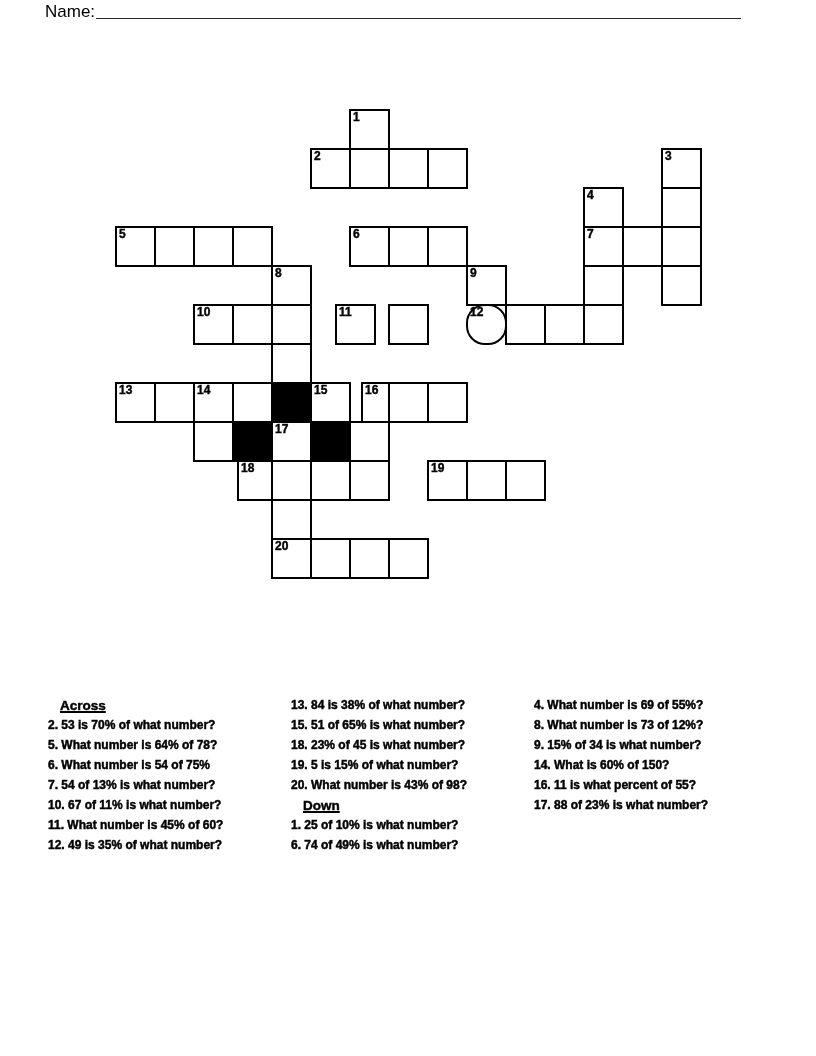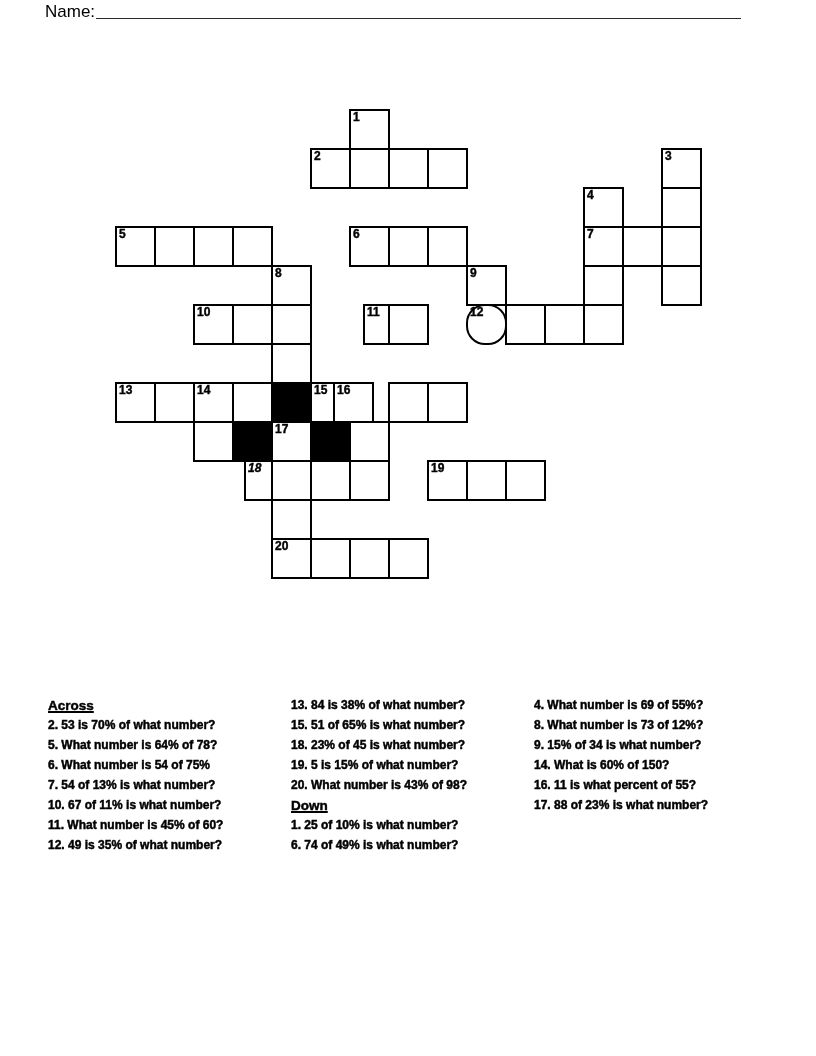--- a/index.html
+++ b/index.html
@@ -87,21 +87,21 @@
   #col1 { left: 48px; }
   #col2 { left: 291px; }
   #col3 { left: 534px; }
   .clue-heading {
     font-size: 13.5px;
     line-height: 15px;
     font-weight: bold;
     -webkit-text-stroke: 0.45px #000;
     text-decoration: underline;
     text-decoration-thickness: 2px;
-    margin: 0 0 5px 0;
+    margin: 0 0 5px 12px;
   }
   .clue {
     font-size: 12px;
     line-height: 15px;
     font-weight: bold;
     -webkit-text-stroke: 0.45px #000;
     margin: 0 0 5px 0;
   }
 </style>
 </head>
@@ -152,21 +152,21 @@
       <div class="cell" style="left: 351px; top: 156px;">
         <span class="cellnum">9</span>
       </div>
       <div class="cell" style="left: 468px; top: 156px;"></div>
       <div class="cell" style="left: 546px; top: 156px;"></div>
       <div class="cell" style="left: 78px; top: 195px;">
         <span class="cellnum">10</span>
       </div>
       <div class="cell" style="left: 117px; top: 195px;"></div>
       <div class="cell" style="left: 156px; top: 195px;"></div>
-      <div class="cell" style="left: 248px; top: 195px;">
+      <div class="cell" style="left: 220px; top: 195px;">
         <span class="cellnum">11</span>
       </div>
       <div class="cell" style="left: 273px; top: 195px;"></div>
       <div class="cell" style="left: 351px; top: 195px; border-radius: 19px;">
         <span class="cellnum">12</span>
       </div>
       <div class="cell" style="left: 390px; top: 195px;"></div>
       <div class="cell" style="left: 429px; top: 195px;"></div>
       <div class="cell" style="left: 468px; top: 195px;"></div>
       <div class="cell" style="left: 156px; top: 234px;"></div>
@@ -175,33 +175,33 @@
       </div>
       <div class="cell" style="left: 39px; top: 273px;"></div>
       <div class="cell" style="left: 78px; top: 273px;">
         <span class="cellnum">14</span>
       </div>
       <div class="cell" style="left: 117px; top: 273px;"></div>
       <div class="cell black" style="left: 156px; top: 273px;"></div>
       <div class="cell" style="left: 195px; top: 273px;">
         <span class="cellnum">15</span>
       </div>
-      <div class="cell" style="left: 218px; top: 273px;">
+      <div class="cell" style="left: 246px; top: 273px;">
         <span class="cellnum">16</span>
       </div>
       <div class="cell" style="left: 273px; top: 273px;"></div>
       <div class="cell" style="left: 312px; top: 273px;"></div>
       <div class="cell" style="left: 78px; top: 312px;"></div>
       <div class="cell black" style="left: 117px; top: 312px;"></div>
       <div class="cell" style="left: 156px; top: 312px;">
         <span class="cellnum">17</span>
       </div>
       <div class="cell black" style="left: 195px; top: 312px;"></div>
       <div class="cell" style="left: 234px; top: 312px;"></div>
-      <div class="cell" style="left: 129px; top: 351px; font-style: italic;">
+      <div class="cell" style="left: 122px; top: 351px;">
         <span class="cellnum">18</span>
       </div>
       <div class="cell" style="left: 156px; top: 351px;"></div>
       <div class="cell" style="left: 195px; top: 351px;"></div>
       <div class="cell" style="left: 234px; top: 351px;"></div>
       <div class="cell" style="left: 312px; top: 351px; padding-left: 39px;">
         <span class="cellnum">19</span>
       </div>
       <div class="cell" style="left: 351px; top: 351px;"></div>
       <div class="cell" style="left: 390px; top: 351px;"></div>

